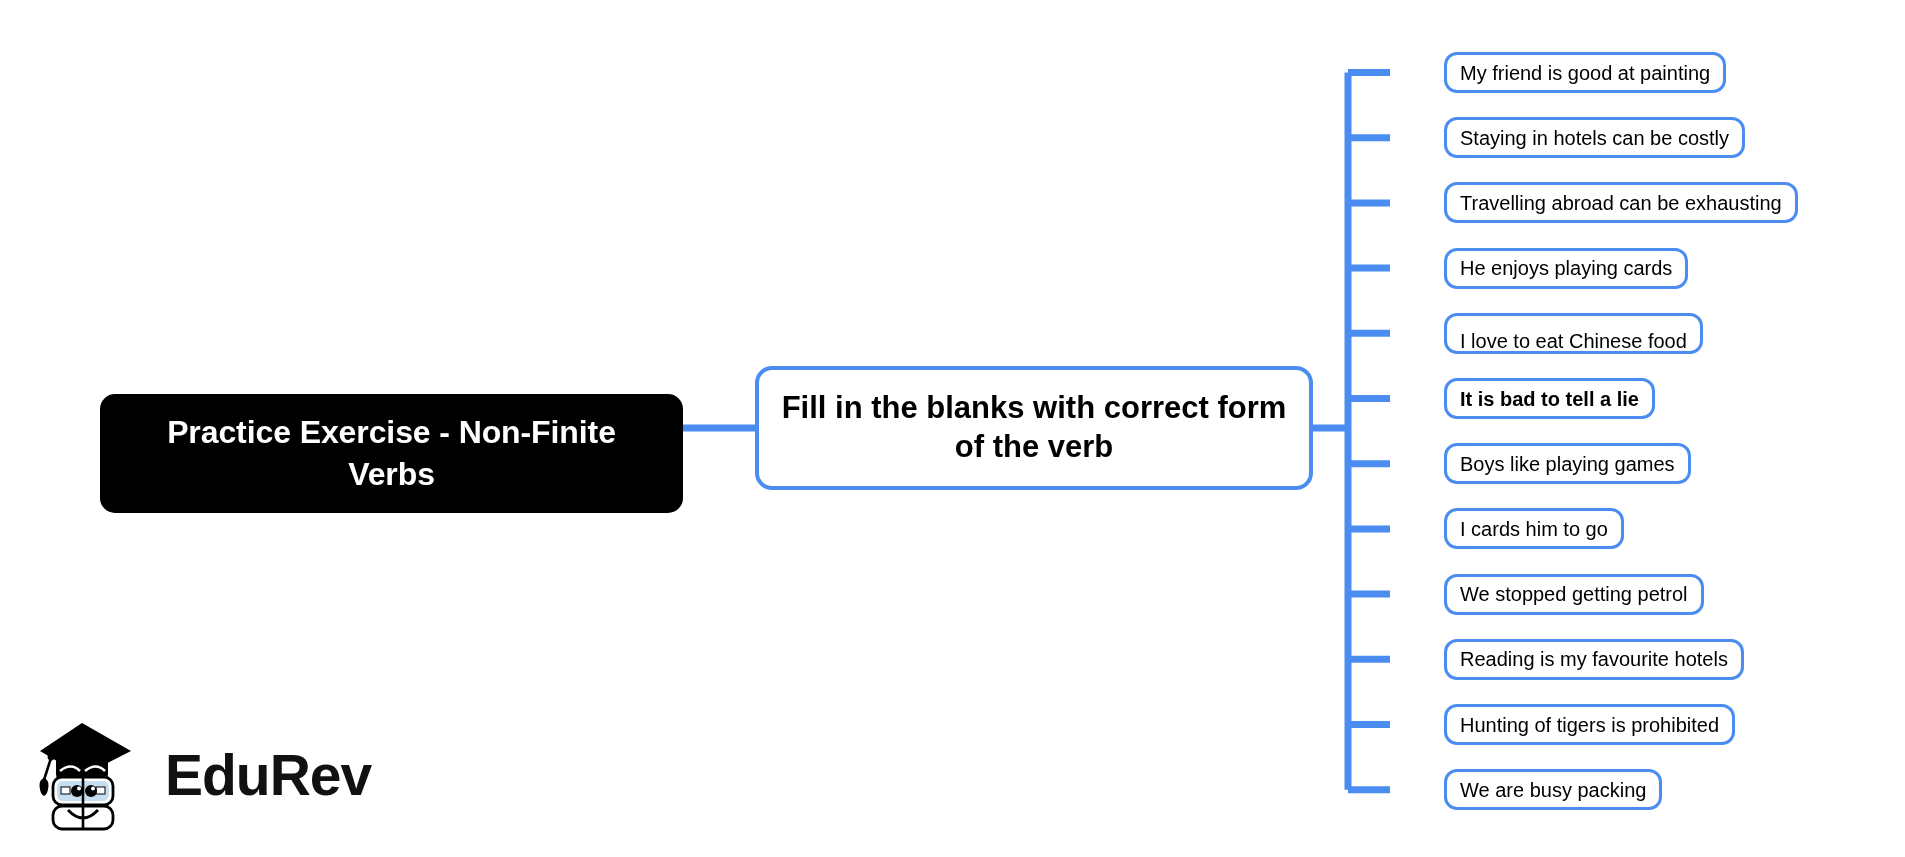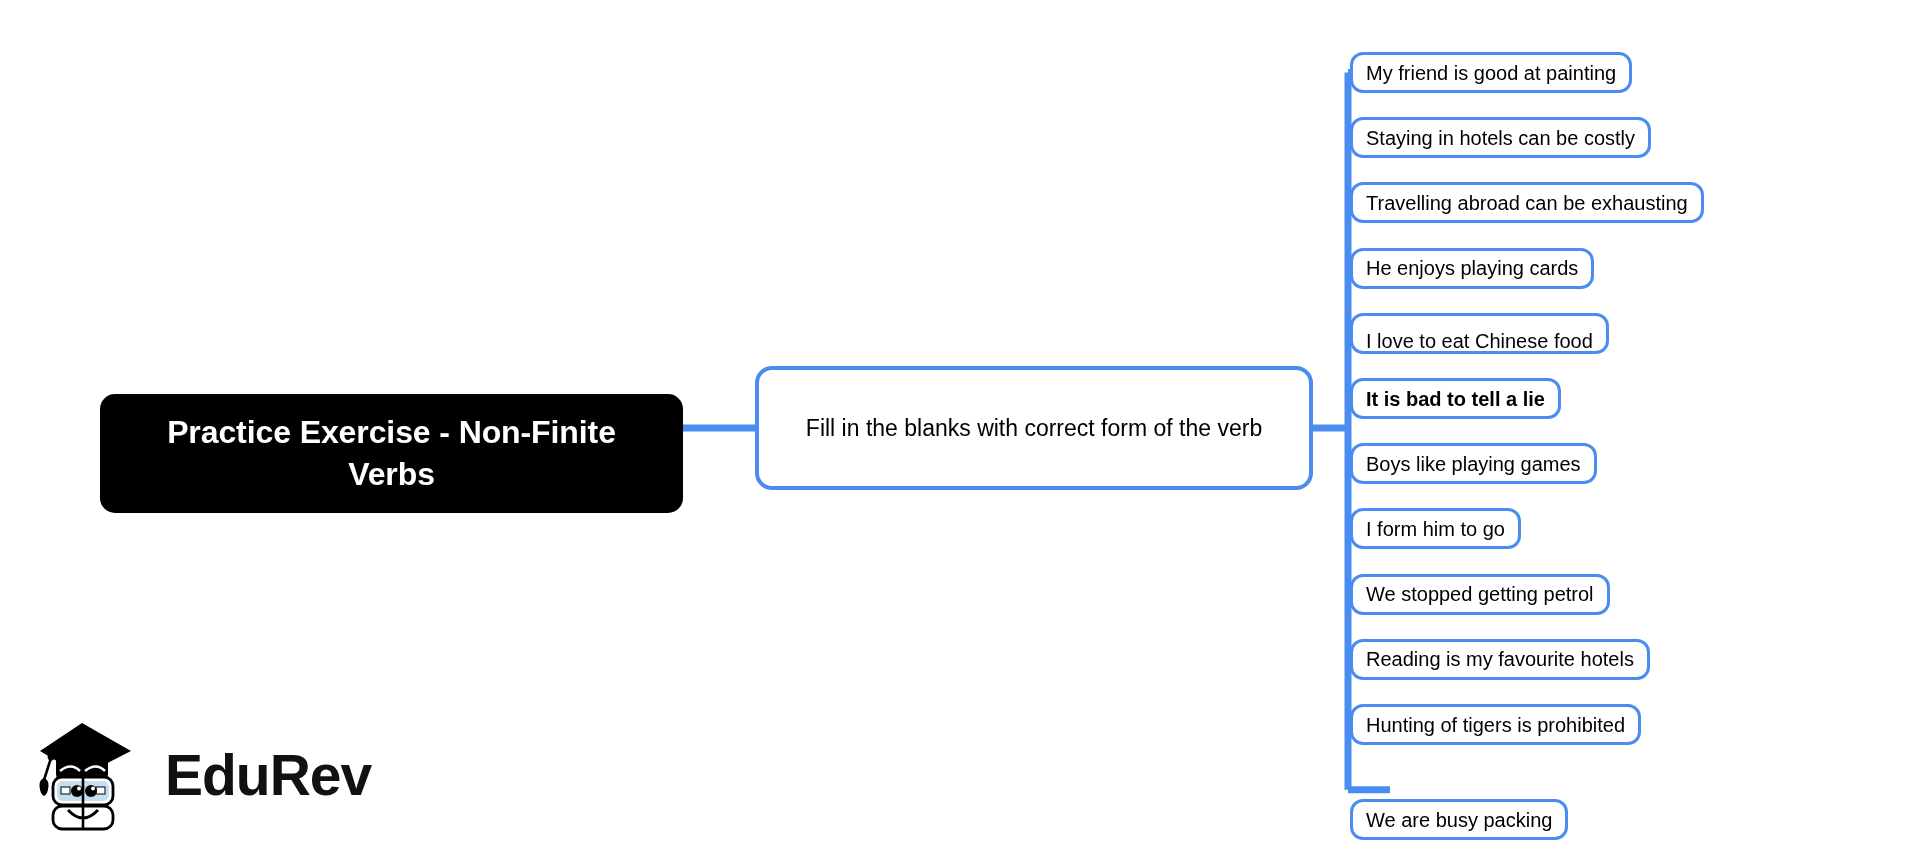--- a/index.html
+++ b/index.html
@@ -70,30 +70,30 @@
     border: 4px solid #4a8cf0;
     border-radius: 17px;
     display: flex;
     align-items: center;
     justify-content: center;
     padding: 0 18px;
     z-index: 3;
   }
   .mid-node .label {
     color: #000000;
-    font-size: 23px;
-    font-weight: normal;
+    font-size: 31px;
+    font-weight: bold;
     line-height: 1.25;
     text-align: center;
   }
 
   
   .leaf-node {
     position: absolute;
-    left: 1350px;
+    left: 1444px;
     height: 41px;
     box-sizing: border-box;
     background: #ffffff;
     border: 3px solid #4a8cf0;
     border-radius: 13px;
     display: flex;
     align-items: center;
     padding: 0 13px;
     white-space: nowrap;
     z-index: 3;
@@ -178,32 +178,32 @@
       <div class="leaf-node" style="top: 312.8px; align-items: flex-end;">
         <span class="label">I love to eat Chinese food</span>
       </div>
       <div class="leaf-node" style="top: 378px; font-weight: bold;">
         <span class="label">It is bad to tell a lie</span>
       </div>
       <div class="leaf-node" style="top: 443.2px;">
         <span class="label">Boys like playing games</span>
       </div>
       <div class="leaf-node" style="top: 508.4px;">
-        <span class="label">I form him to go</span>
+        <span class="label">I cards him to go</span>
       </div>
       <div class="leaf-node" style="top: 573.6px;">
         <span class="label">We stopped getting petrol</span>
       </div>
       <div class="leaf-node" style="top: 638.8px;">
         <span class="label">Reading is my favourite hotels</span>
       </div>
       <div class="leaf-node" style="top: 704px; justify-content: center;">
         <span class="label">Hunting of tigers is prohibited</span>
       </div>
-      <div class="leaf-node" style="top: 769.2px; margin-top: 30px;">
+      <div class="leaf-node" style="top: 769.2px;">
         <span class="label">We are busy packing</span>
       </div>
     </div>
 
   <div class="logo">
     <svg class="logo-mark" viewBox="0 0 104 114">
 
       <path d="M21 40 L14 62" stroke="#000" stroke-width="2.6" fill="none"></path>
       <path d="M14 60 q5 2 4.5 8 q-0.6 8 -4.5 10 q-3.9 -2 -4.5 -10 q-0.5 -6 4.5 -8 z" fill="#000"></path>
       <circle cx="21" cy="39" r="3.4" fill="#000"></circle>

